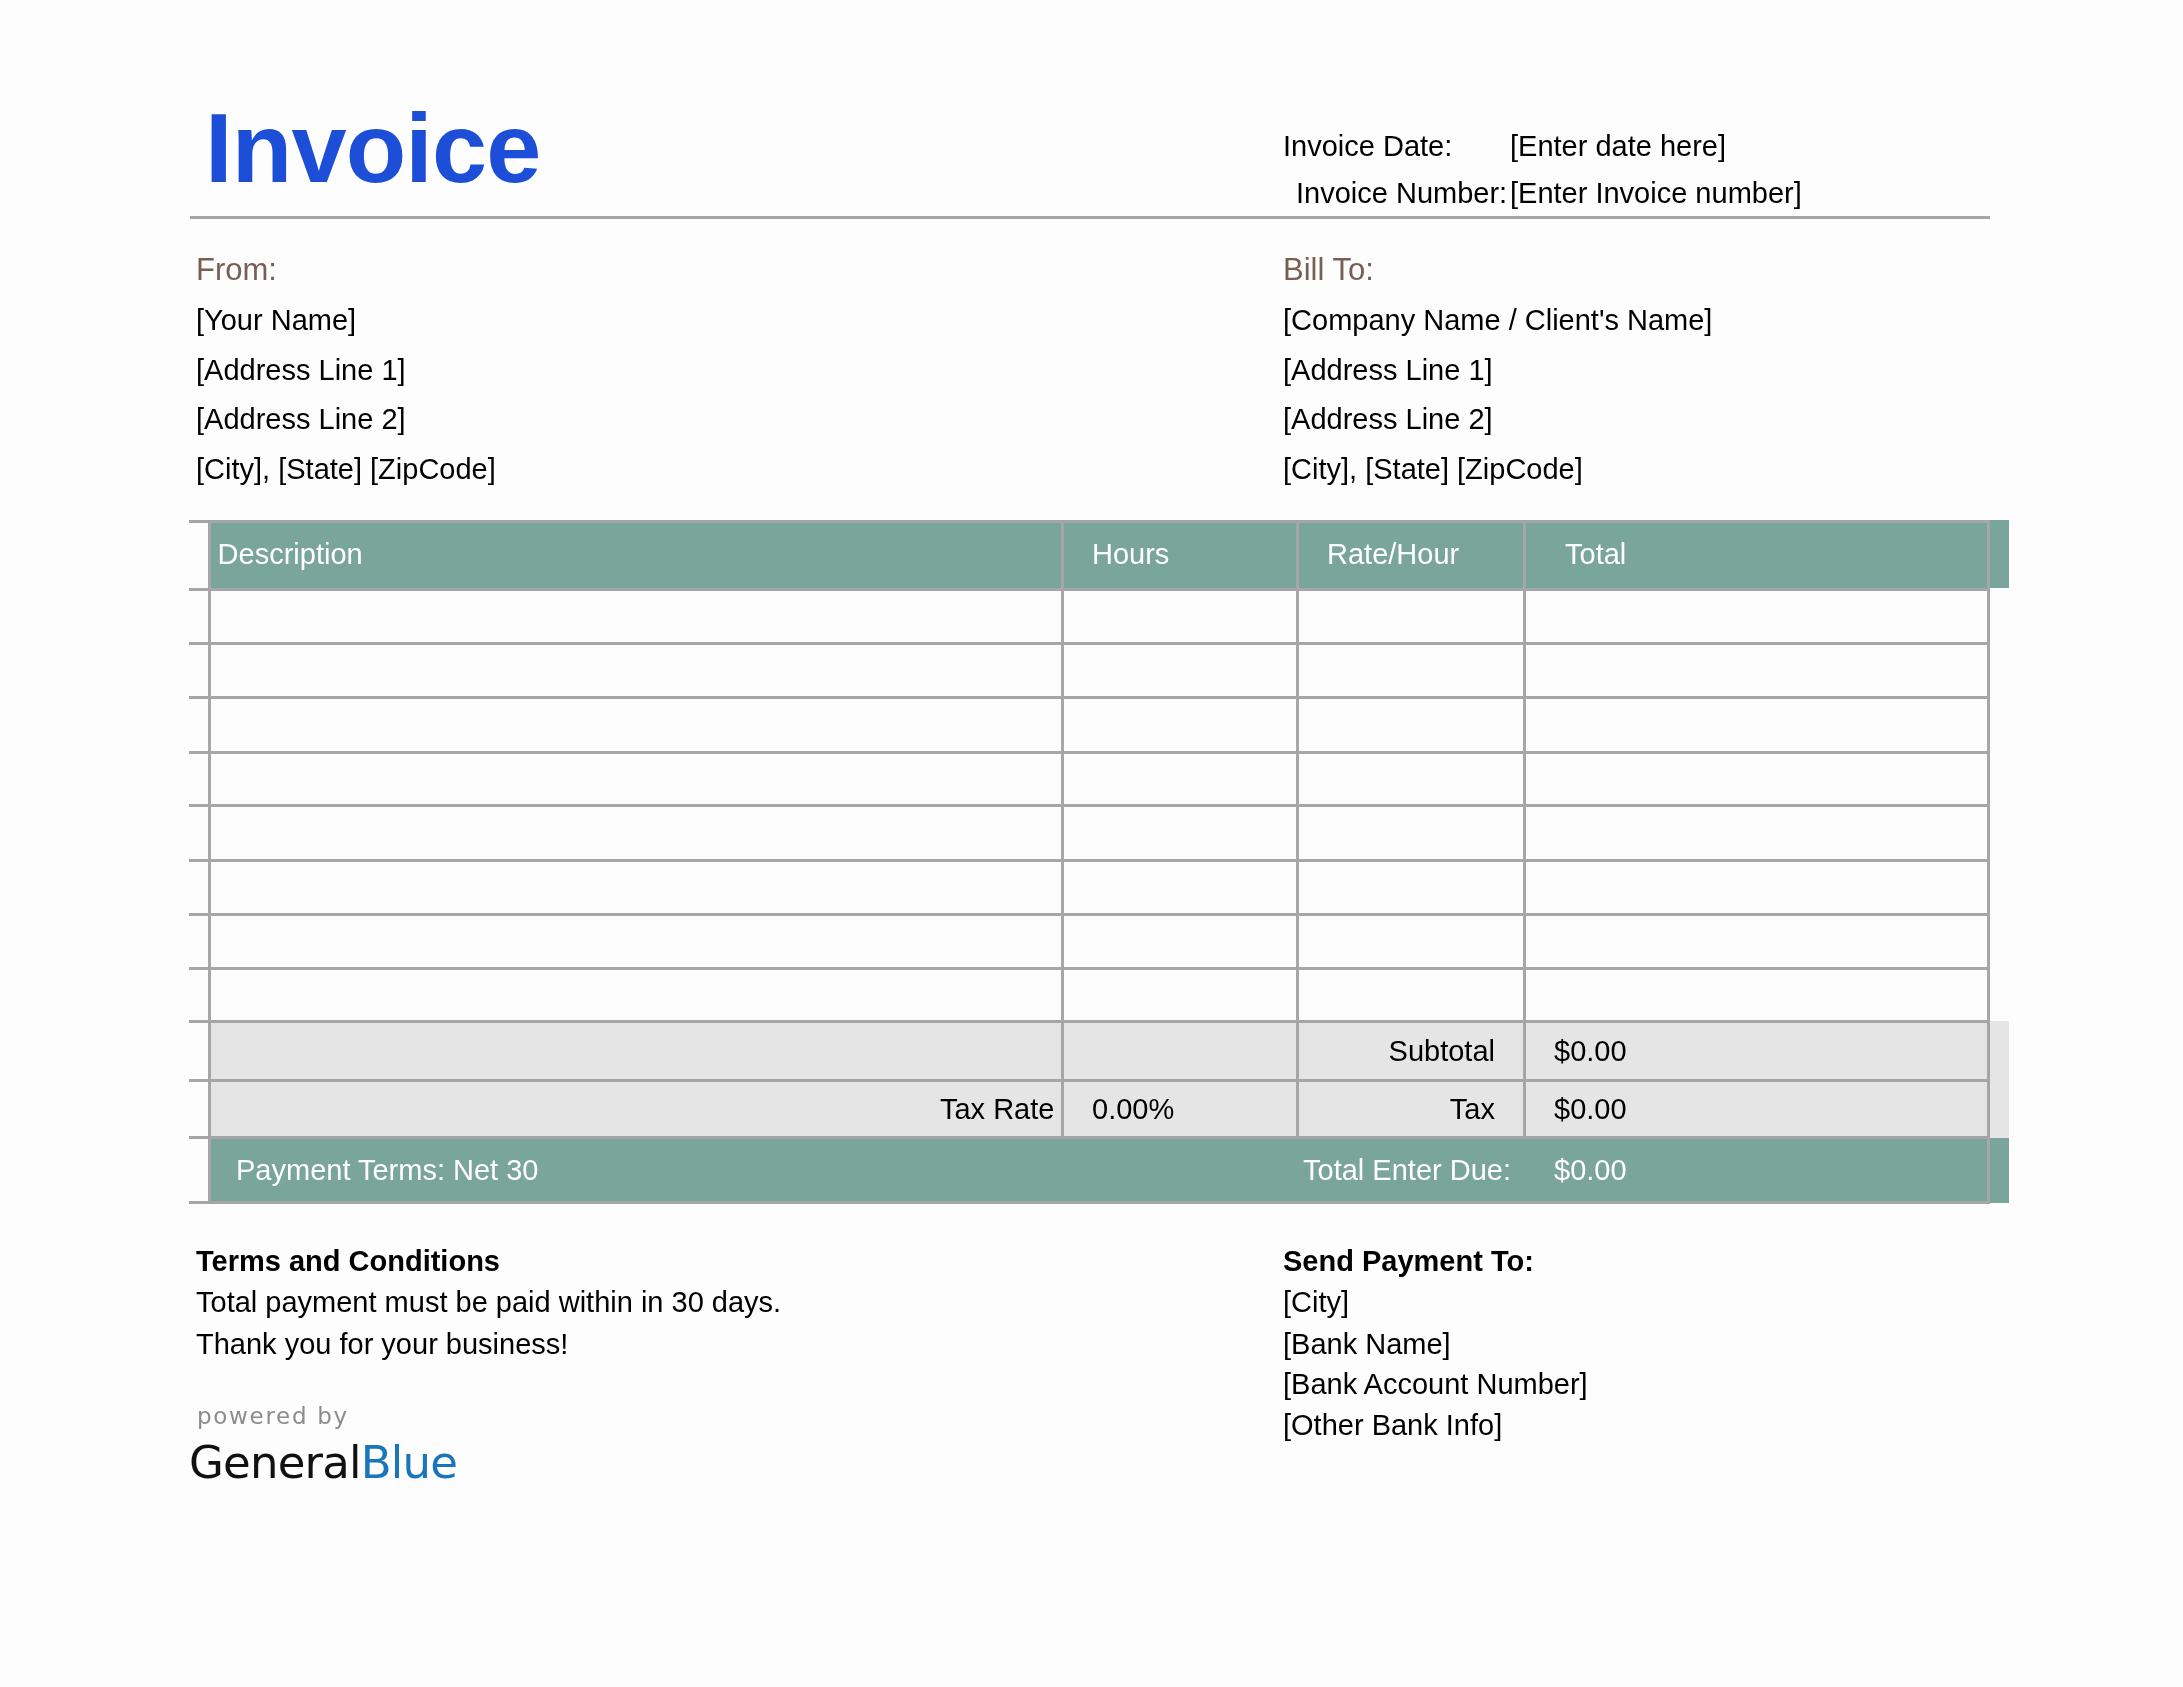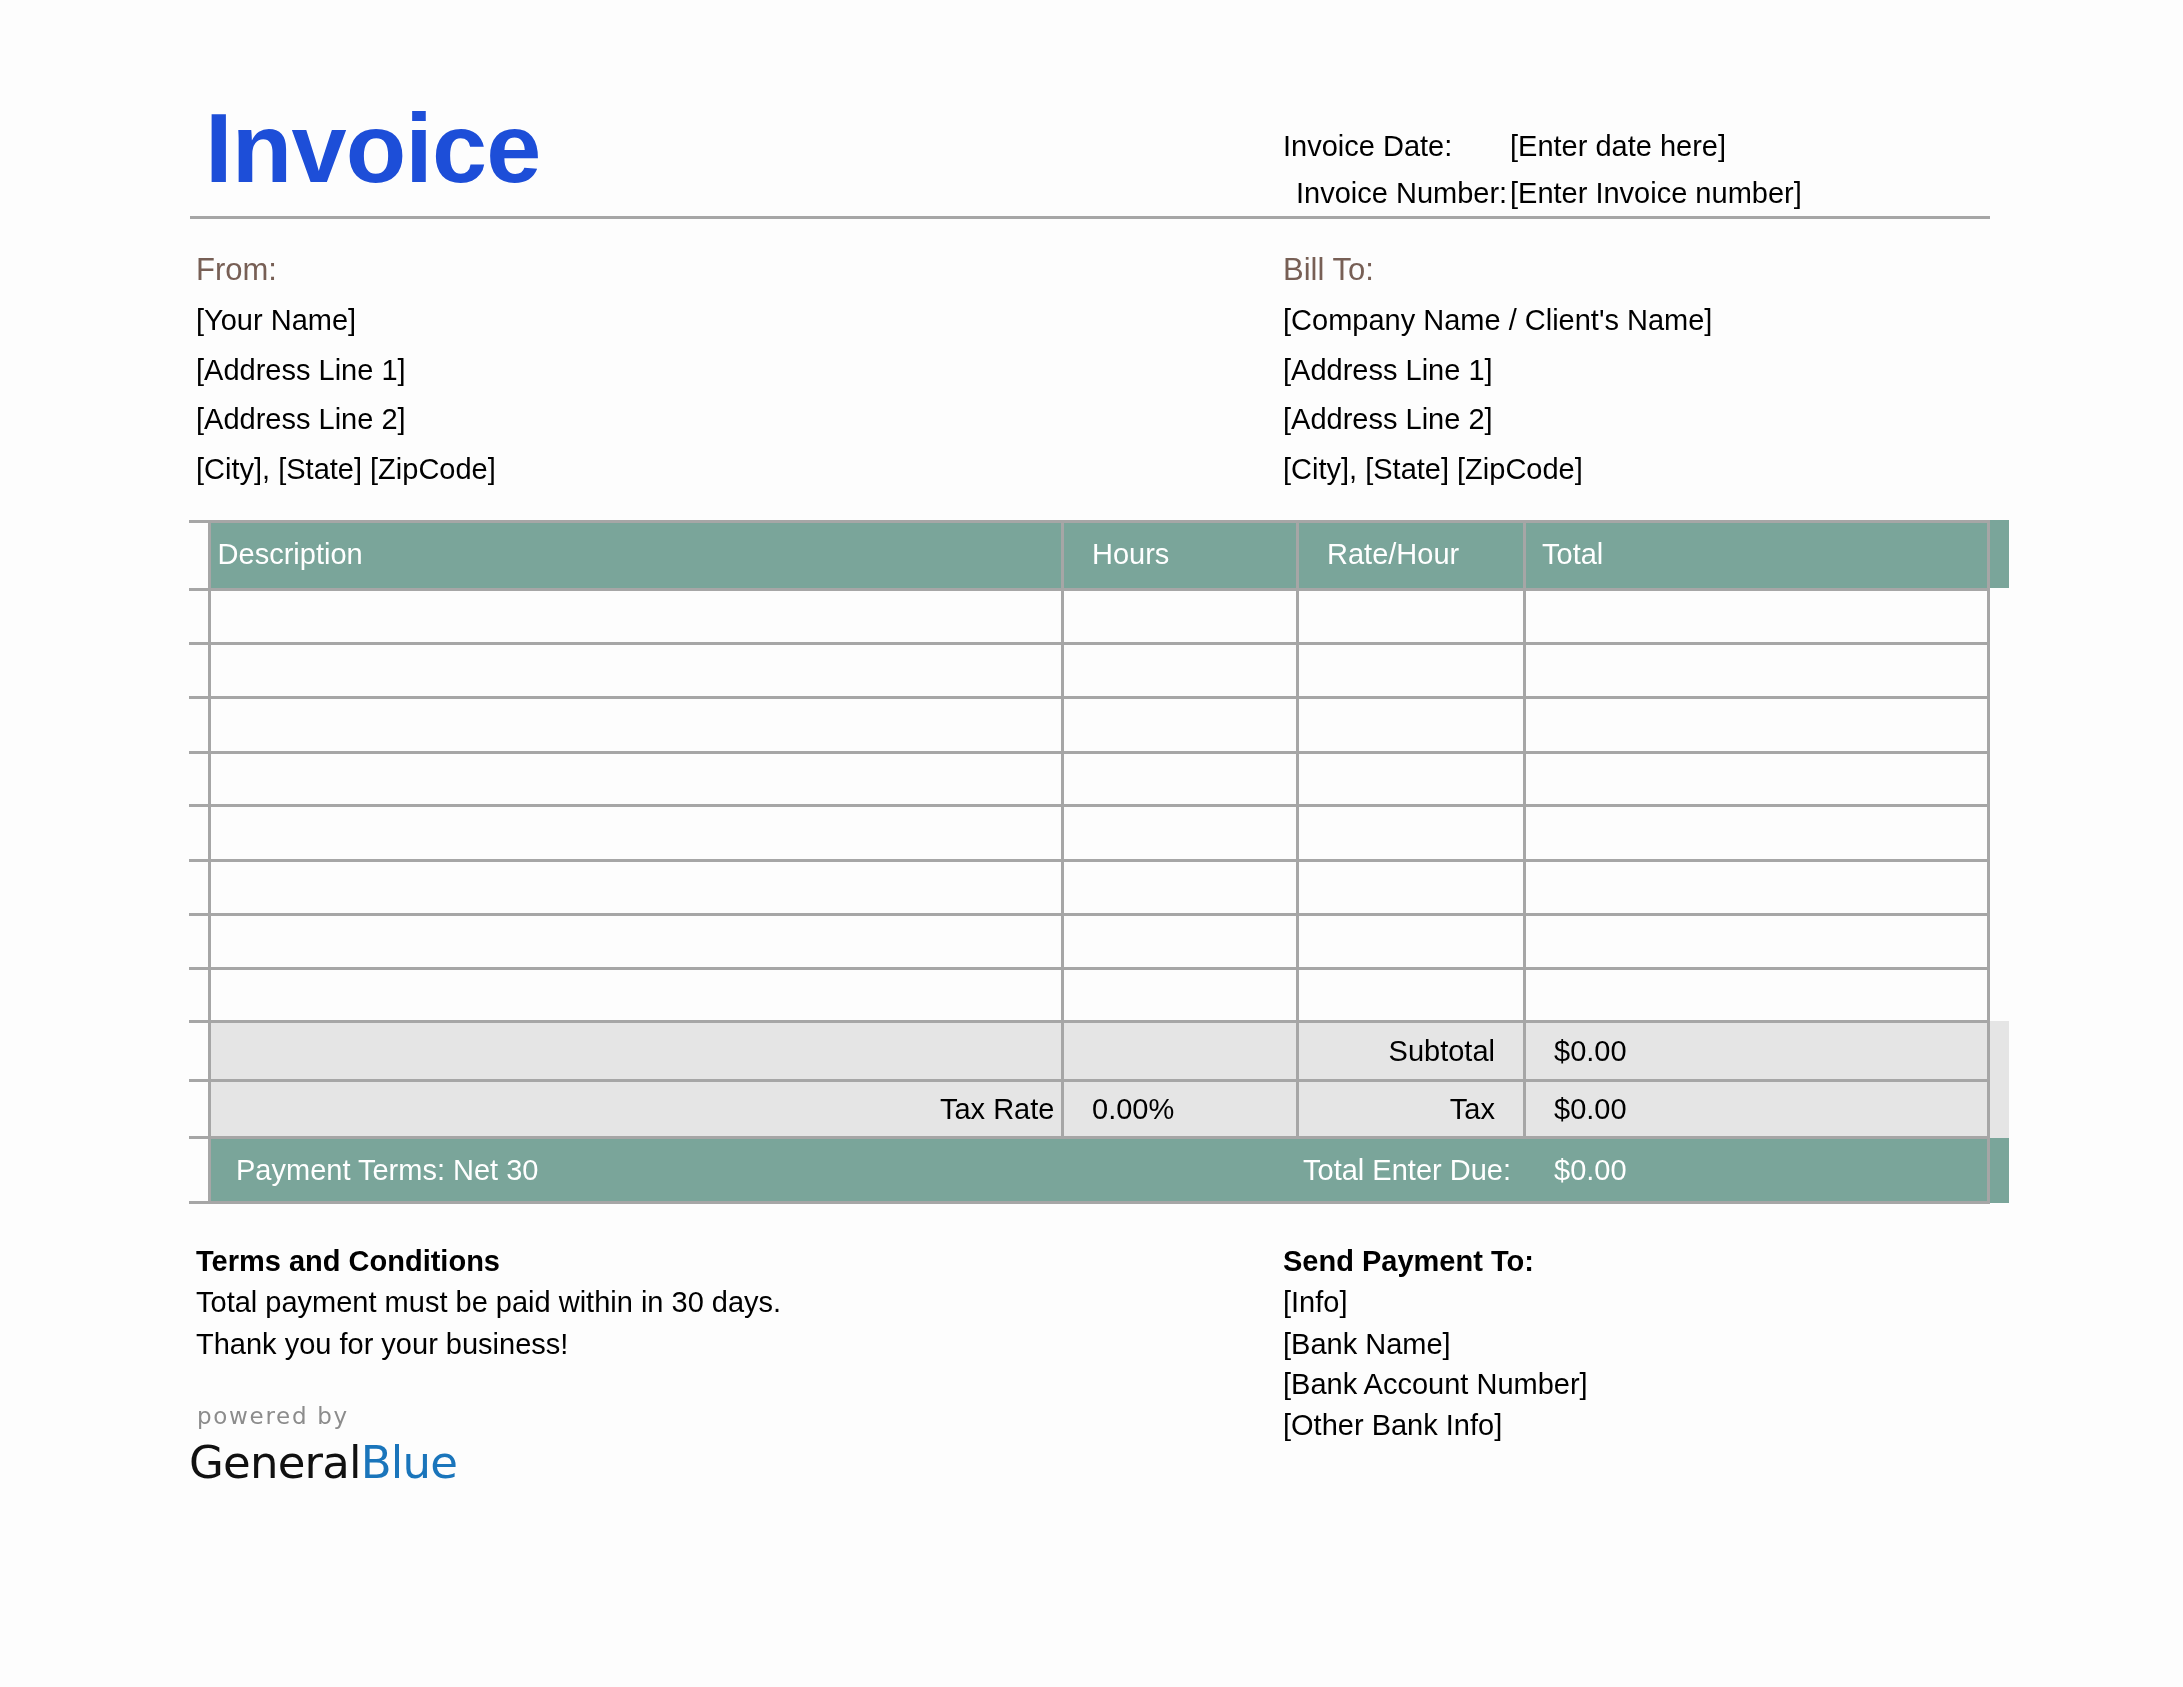--- a/index.html
+++ b/index.html
@@ -68,21 +68,21 @@
   <div class="row hdr" style="top:0; height:68px;">
     <div class="cell" style="left:0; width:853px; padding-left:6.6px;">
         <span>Description</span>
       </div>
     <div class="cell" style="left:853px; width:236px; padding-left:28px;">
         <span>Hours</span>
       </div>
     <div class="cell" style="left:1088px; width:227px; padding-left:28px;">
         <span>Rate/Hour</span>
       </div>
-    <div class="cell" style="left:1315px; width:486px; padding-left:16px;">
+    <div class="cell" style="left:1315px; width:486px; padding-left:39px;">
         <span>Total</span>
       </div>
   </div>
   <div class="hline" style="top:0;"></div>
 
   <div id="item-rows">
       <div class="row" style="top: 68px; height: 55px;">
         <div class="cell" style="left: 0px; width: 853px; padding-left: 6.6px;"></div>
         <div class="cell" style="left: 853px; width: 236px; padding-left: 28px;"></div>
         <div class="cell" style="left: 1088px; width: 227px; padding-left: 28px;"></div>
@@ -179,21 +179,21 @@
 </div>
 
 <div>
   <div class="abs terms-head" style="left:196px; top:1247px;">Terms and Conditions</div>
   <div class="abs terms-line" style="left:196px; top:1288px;">Total payment must be paid within in 30 days.</div>
   <div class="abs terms-line" style="left:196px; top:1330px;">Thank you for your business!</div>
 </div>
 
 <div>
   <div class="abs terms-head" style="left:1283px; top:1247px;">Send Payment To:</div>
-  <div class="abs terms-line" style="left:1283px; top:1288px;">[Info]</div>
+  <div class="abs terms-line" style="left:1283px; top:1288px;">[City]</div>
   <div class="abs terms-line" style="left:1283px; top:1330px;">[Bank Name]</div>
   <div class="abs terms-line" style="left:1283px; top:1370px;">[Bank Account Number]</div>
   <div class="abs terms-line" style="left:1283px; top:1411px;">[Other Bank Info]</div>
 </div>
 
 <div>
   <div class="abs powered" style="left:197px; top:1403px;">powered by</div>
   <div class="abs brand" style="left:189px; top:1436px;">
     <span class="b1">General</span><span class="b2">Blue</span>
   </div>

